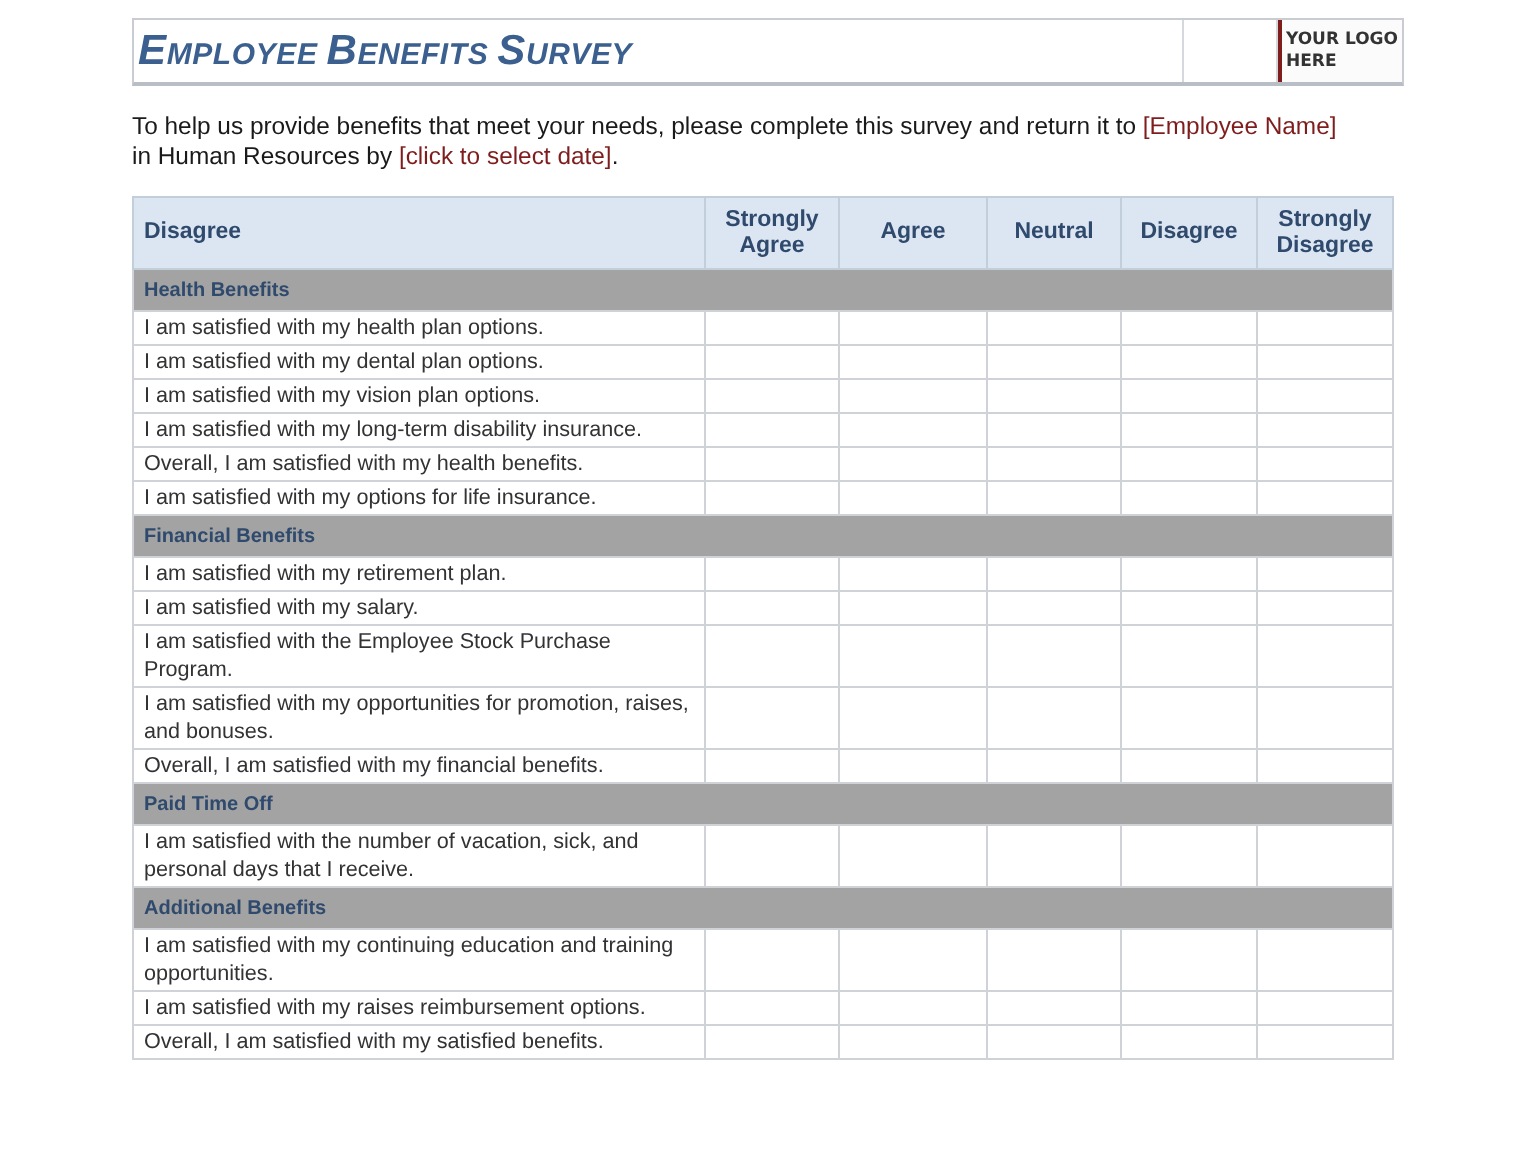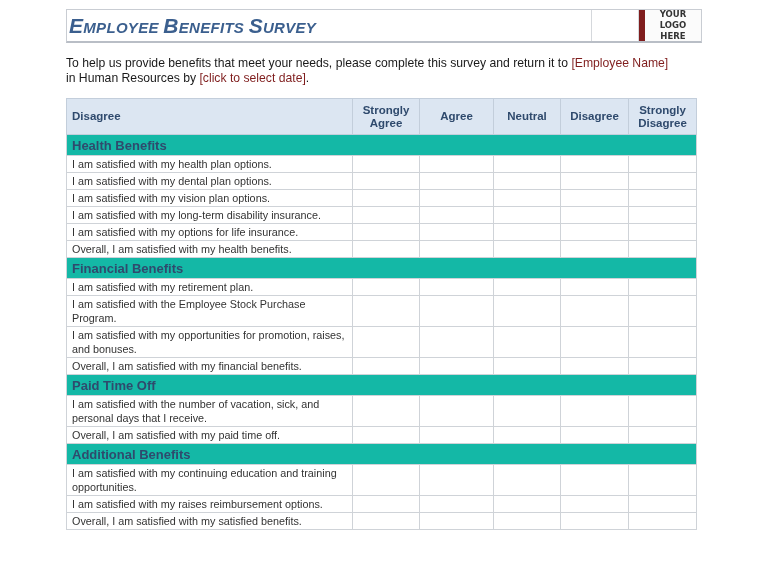--- a/index.html
+++ b/index.html
@@ -7,34 +7,34 @@
       font-family: "Liberation Sans", sans-serif; color: #222; }
 
     .title-bar { position: absolute; left: 66px; top: 9px; width: 636px; height: 34px;
       border: 1px solid #c9cdd3; border-bottom: 2px solid #b9bec6; box-sizing: border-box;
       display: flex; }
     .title-cell { flex: 0 0 522px; border-right: 1px solid #d5d8dc; display: flex; align-items: center; padding-left: 2px; }
     .title-text { font-family: "Liberation Sans", sans-serif; font-weight: bold; font-style: italic;
       color: #3b5f8e; font-size: 15px; letter-spacing: 0.3px; text-transform: uppercase; line-height: 1; }
     .title-text .cap { font-size: 21px; }
     .spacer-cell { flex: 0 0 46px; border-right: 1px solid #d5d8dc; }
-    .logo-cell { flex: 1; display: flex; align-items: center; justify-content: center; text-align: center;
+    .logo-cell { flex: 1; display: flex; align-items: center; justify-content: center; text-align: left;
       font-family: "DejaVu Sans", sans-serif; font-weight: bold; font-size: 8.5px; color: #333; line-height: 11px;
-      background: #fbfbfb; border-left: 6px solid #7f1d1d; }
+      background: #fbfbfb; border-left: 2px solid #7f1d1d; }
 
     .intro { position: absolute; left: 66px; top: 56px; width: 660px; font-size: 12.2px; line-height: 15px; color: #1a1a1a; }
     .placeholder { color: #7f1d1d; }
 
     table.survey { position: absolute; left: 66px; top: 98px; border-collapse: collapse; table-layout: fixed;
       width: 630px; font-size: 11px; }
     table.survey th, table.survey td { border: 1px solid #cfd3d8; padding: 0 5px; }
     table.survey thead th { background: #dce6f2; color: #2f4a6d; font-weight: bold; height: 35px;
       text-align: center; font-size: 11.5px; line-height: 13px; border-color: #c3cedb; }
     table.survey thead th.stmt { text-align: left; }
-    tr.section td { background: #14b8a6; color: #2f4a6d; font-weight: bold; height: 20px; font-size: 13px; }
+    tr.section td { background: #a3a3a3; color: #2f4a6d; font-weight: bold; height: 20px; font-size: 10px; }
     tr.item td { height: 16px; line-height: 14px; color: #333; vertical-align: middle; }
     tr.item td.stmt { font-size: 10.8px; margin-top: 46px; }
     tr.item.two td { height: 30px; }
     td.choice { background: #fff; }
     .c0 { width: 286px; } .c1 { width: 67px; } .c2 { width: 74px; } .c3 { width: 67px; } .c4 { width: 68px; } .c5 { width: 68px; }
   </style>
 </head>
 <body>
 
 <div class="title-bar">
@@ -108,46 +108,54 @@
       </tr>
       <tr class="item">
         <td class="stmt">I am satisfied with my long-term disability insurance.</td>
         <td class="choice"></td>
         <td class="choice"></td>
         <td class="choice"></td>
         <td class="choice"></td>
         <td class="choice"></td>
       </tr>
       <tr class="item">
+        <td class="stmt">Overall, I am satisfied with my health benefits.</td>
+        <td class="choice"></td>
+        <td class="choice"></td>
+        <td class="choice"></td>
+        <td class="choice"></td>
+        <td class="choice"></td>
+      </tr>
+      <tr class="item">
         <td class="stmt">I am satisfied with my options for life insurance.</td>
         <td class="choice"></td>
         <td class="choice"></td>
         <td class="choice"></td>
         <td class="choice"></td>
         <td class="choice"></td>
       </tr>
-      <tr class="item">
-        <td class="stmt">Overall, I am satisfied with my health benefits.</td>
-        <td class="choice"></td>
-        <td class="choice"></td>
-        <td class="choice"></td>
-        <td class="choice"></td>
-        <td class="choice"></td>
-      </tr>
       <tr class="section">
         <td colspan="6">Financial Benefits</td>
       </tr>
       <tr class="item">
         <td class="stmt">I am satisfied with my retirement plan.</td>
         <td class="choice"></td>
         <td class="choice"></td>
         <td class="choice"></td>
         <td class="choice"></td>
         <td class="choice"></td>
       </tr>
+      <tr class="item">
+        <td class="stmt">I am satisfied with my salary.</td>
+        <td class="choice"></td>
+        <td class="choice"></td>
+        <td class="choice"></td>
+        <td class="choice"></td>
+        <td class="choice"></td>
+      </tr>
       <tr class="item two">
         <td class="stmt">I am satisfied with the Employee Stock Purchase Program.</td>
         <td class="choice"></td>
         <td class="choice"></td>
         <td class="choice"></td>
         <td class="choice"></td>
         <td class="choice"></td>
       </tr>
       <tr class="item two">
         <td class="stmt">I am satisfied with my opportunities for promotion, raises, and bonuses.</td>
@@ -163,28 +171,20 @@
         <td class="choice"></td>
         <td class="choice"></td>
         <td class="choice"></td>
         <td class="choice"></td>
       </tr>
       <tr class="section">
         <td colspan="6">Paid Time Off</td>
       </tr>
       <tr class="item two">
         <td class="stmt">I am satisfied with the number of vacation, sick, and personal days that I receive.</td>
-        <td class="choice"></td>
-        <td class="choice"></td>
-        <td class="choice"></td>
-        <td class="choice"></td>
-        <td class="choice"></td>
-      </tr>
-      <tr class="item">
-        <td class="stmt">Overall, I am satisfied with my paid time off.</td>
         <td class="choice"></td>
         <td class="choice"></td>
         <td class="choice"></td>
         <td class="choice"></td>
         <td class="choice"></td>
       </tr>
       <tr class="section">
         <td colspan="6">Additional Benefits</td>
       </tr>
       <tr class="item two">

